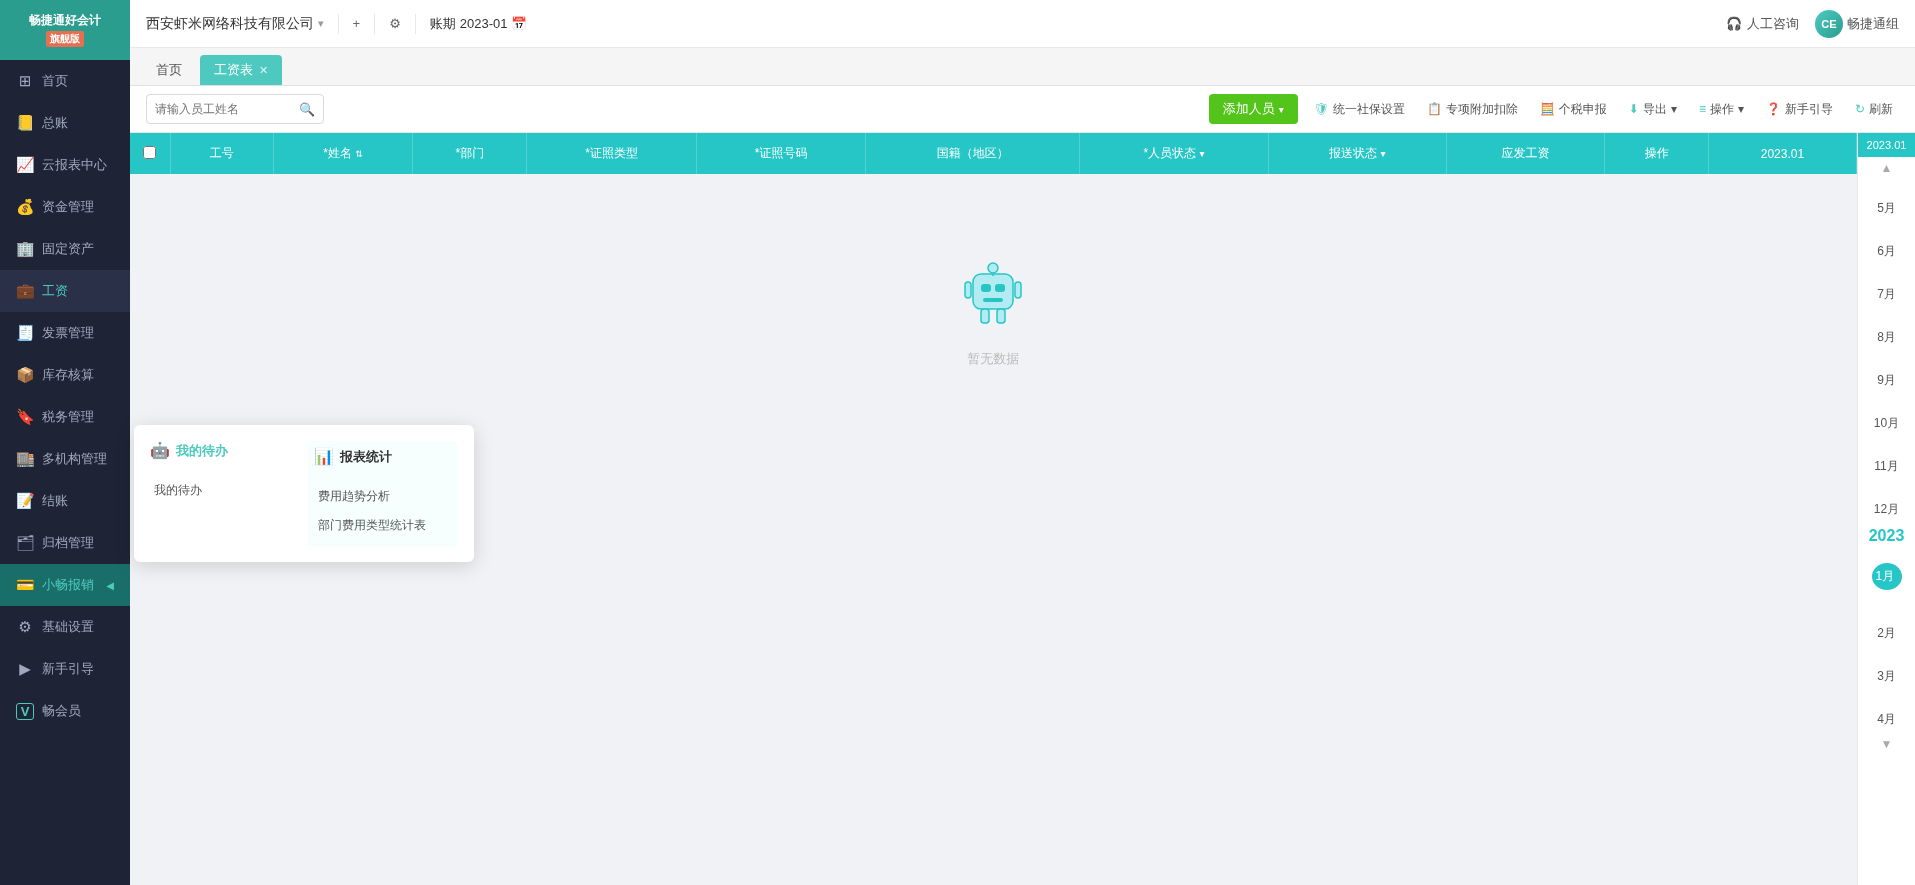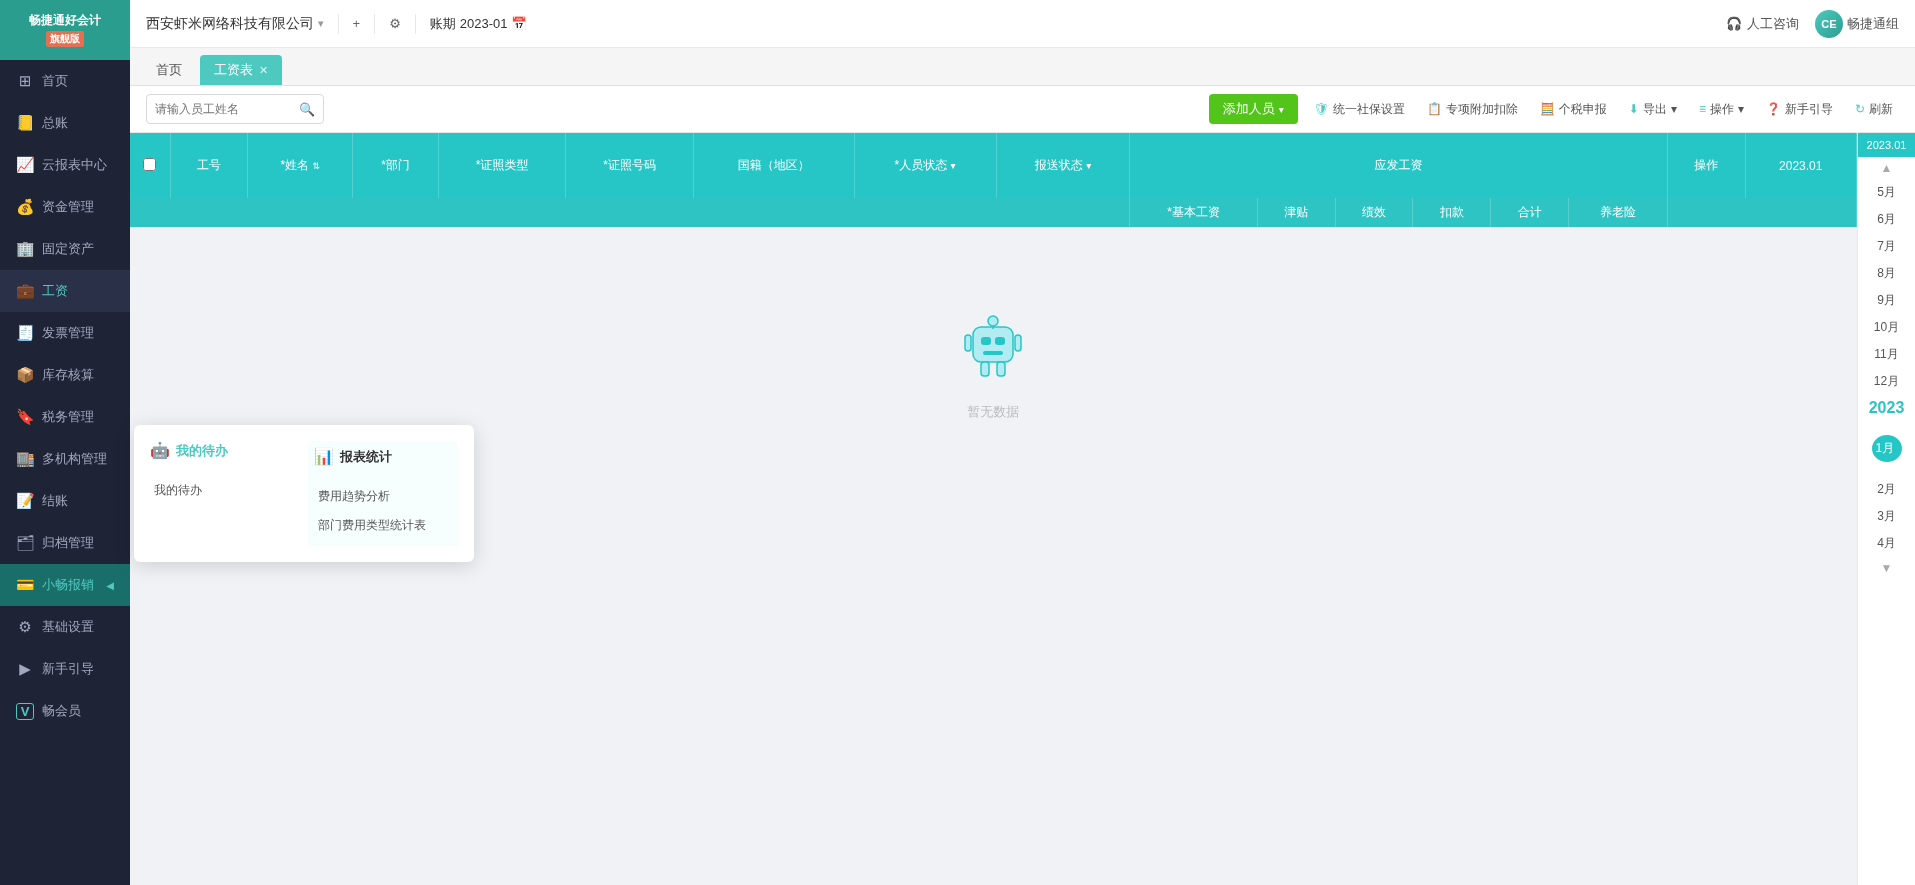--- a/index.html
+++ b/index.html
@@ -168,21 +168,21 @@
     .salary-table {
       width: 100%;
       border-collapse: collapse;
       font-size: 12px;
     }
     .salary-table thead tr {
       background: #26c6c6;
       color: white;
     }
     .salary-table thead th {
-      padding: 24px 10px;
+      padding: 12px 10px;
       text-align: center;
       border-right: 1px solid rgba(255,255,255,0.2);
       white-space: nowrap;
       font-weight: normal;
     }
     .salary-table thead th:first-child { width: 40px; }
     .salary-table .sub-header th {
       background: #2ec4c4;
       padding: 6px 10px;
     }
@@ -227,20 +227,21 @@
       padding: 4px 0;
       cursor: pointer;
       color: #aaa;
     }
     .month-item {
       text-align: center;
       padding: 5px 4px;
       cursor: pointer;
       color: #555;
       font-size: 12px;
+      margin-top: 16px;
     }
     .month-item.active {
       background: #26c6c6;
       color: white;
       border-radius: 50%;
       width: 30px;
       margin: 2px auto;
     }
     .month-year-label {
       text-align: center;
@@ -486,30 +487,20 @@
                 <span style="font-size:10px;">▾</span>
               </th>
               <th>
                 <span>报送状态</span>
                 <span style="font-size:10px;">▾</span>
               </th>
               <th colspan="6" class="th-group">应发工资</th>
               <th>操作</th>
               <th>2023.01</th>
             </tr>
-            <tr class="sub-header">
-              <th colspan="9"></th>
-              <th>*基本工资</th>
-              <th>津贴</th>
-              <th>绩效</th>
-              <th>扣款</th>
-              <th>合计</th>
-              <th>养老险</th>
-              <th colspan="2"></th>
-            </tr>
           </thead>
           <tbody>
             <tr>
               <td colspan="17">
                 <div class="empty-state">
                   <svg class="empty-robot" viewBox="0 0 80 80" fill="none">
                     <rect x="20" y="20" width="40" height="35" rx="8" fill="#b2ebf2" stroke="#26c6c6" stroke-width="1.5"></rect>
                     <rect x="28" y="30" width="10" height="8" rx="3" fill="#26c6c6"></rect>
                     <rect x="42" y="30" width="10" height="8" rx="3" fill="#26c6c6"></rect>
                     <rect x="30" y="44" width="20" height="4" rx="2" fill="#26c6c6"></rect>

